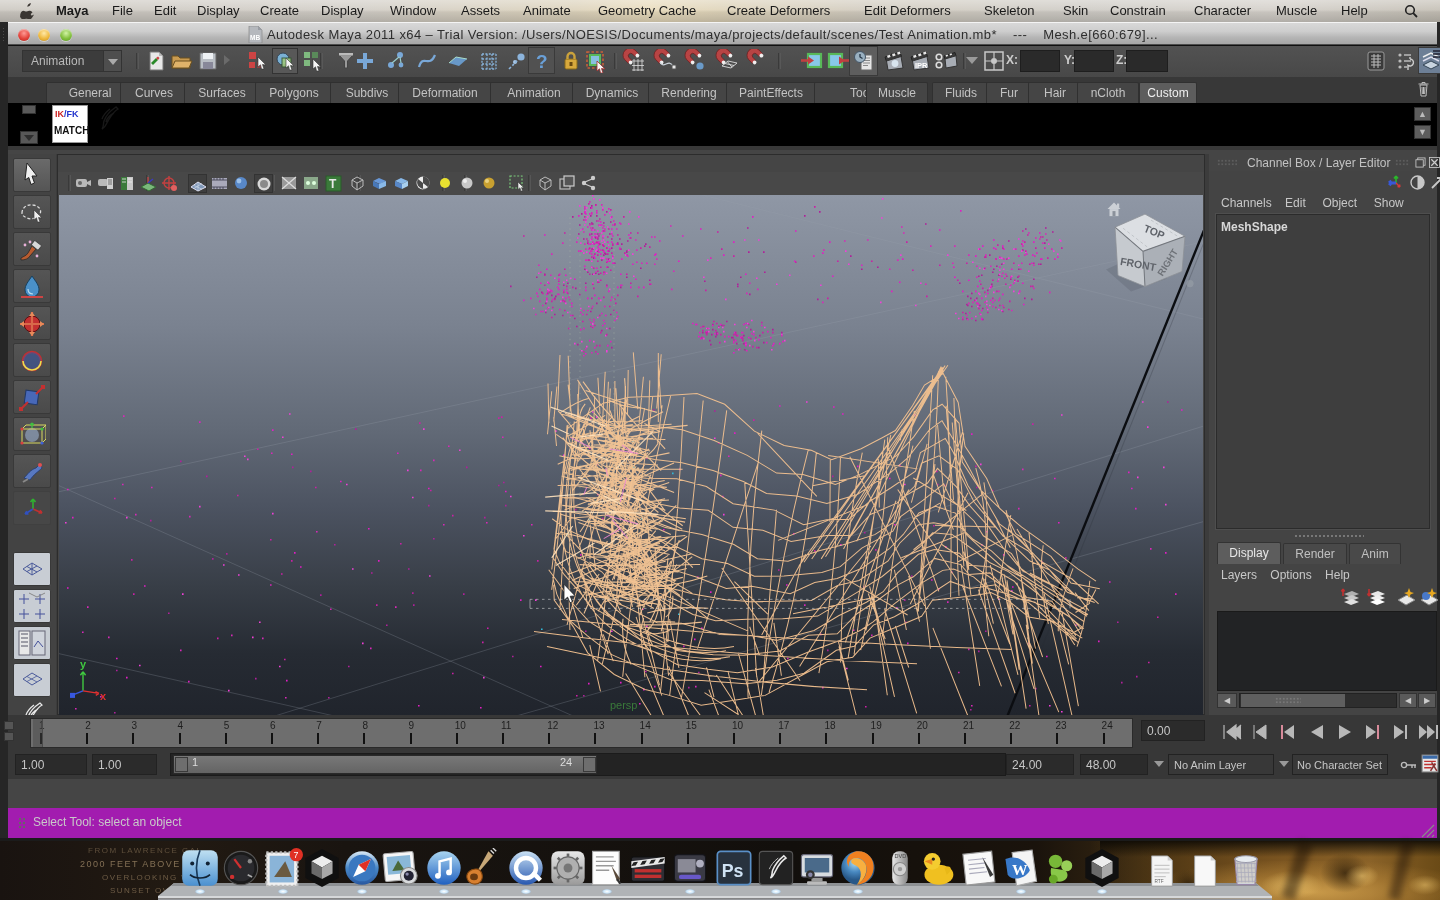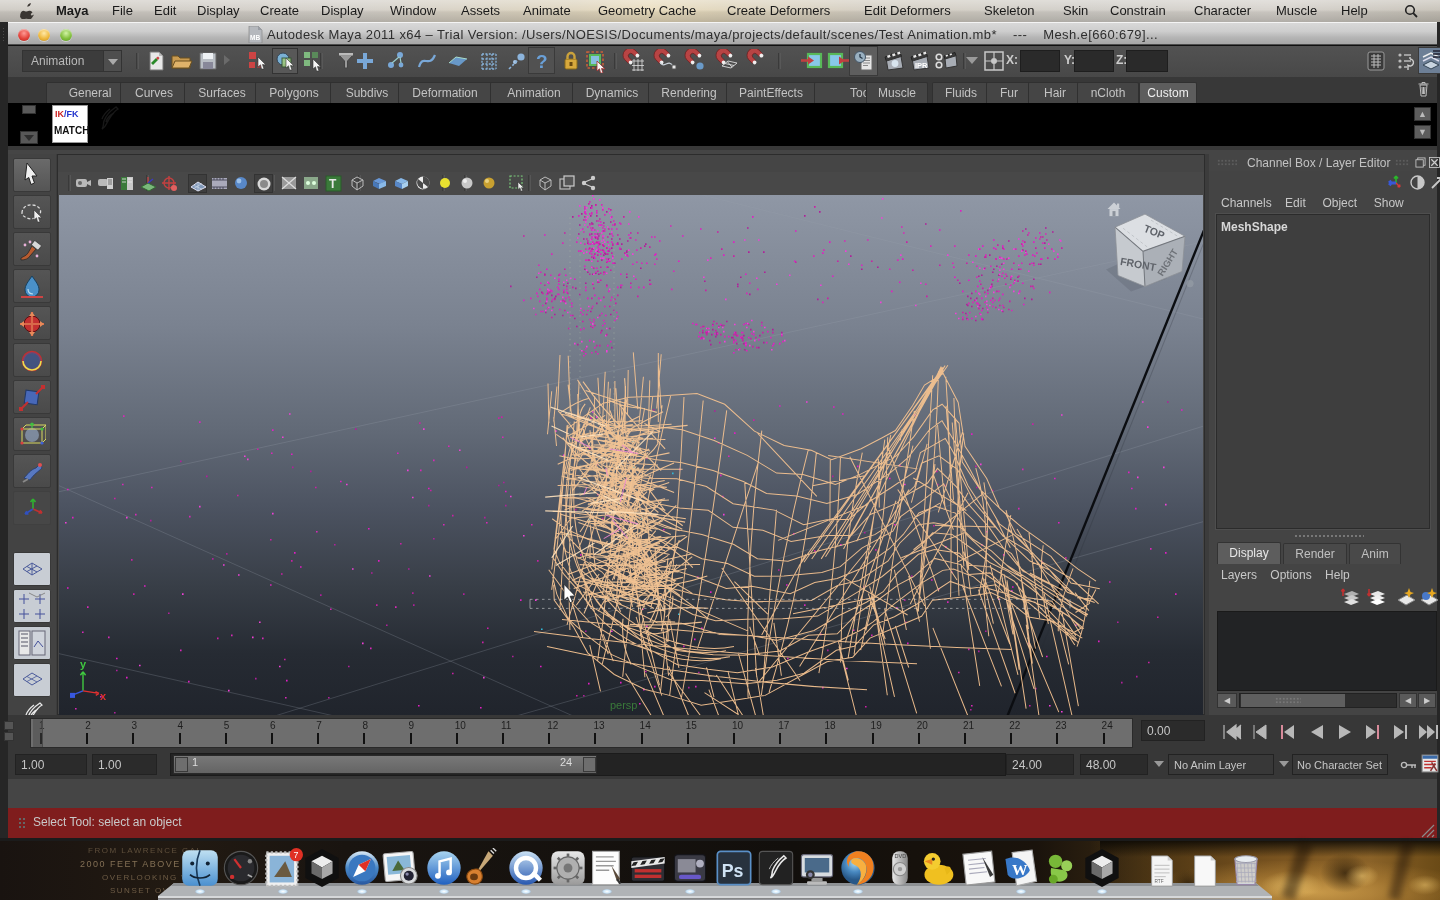--- a/index.html
+++ b/index.html
@@ -47,21 +47,21 @@
 #vpicons{position:absolute;left:0;top:17px;width:100%;height:23px;background:#484848;}
 #vp{position:absolute;left:1px;top:40px;width:1144px;height:521px;}
 
 #rpanel{position:absolute;left:1201px;top:0px;width:228px;height:561px;background:#444444;color:#c9c9c9;}
 
 #timerow{position:absolute;left:8px;top:669px;width:1429px;height:35px;background:#373737;}
 #ruler{position:absolute;left:22px;top:3px;width:1103px;height:30px;background:#6e6e6e;border:1px solid #2a2a2a;}
 #rangerow{position:absolute;left:8px;top:704px;width:1429px;height:29px;background:#373737;}
 .fld{position:absolute;top:4px;height:21px;background:#2b2b2b;border:1px solid #222;color:#c6c6c6;font-size:12px;line-height:20px;padding-left:5px;}
 #melrow{position:absolute;left:8px;top:733px;width:1429px;height:29px;background:#414141;}
-#helprow{position:absolute;left:8px;top:762px;width:1429px;height:30px;background:#7f1d1d;color:#c9c9c9;font-size:12px;}
+#helprow{position:absolute;left:8px;top:762px;width:1429px;height:30px;background:#a21caf;color:#c9c9c9;font-size:12px;}
 
 #desktop{position:absolute;left:0;top:841px;width:1440px;height:59px;background:#0d0b09;}
 </style></head>
 <body>
 <div id="screen">
 
 <div id="menubar">
   <div class="inner"></div>
   <svg class="abs" style="left:20px;top:3px" width="15" height="16" viewBox="0 0 15 16">
         <path fill="#3a3632" d="M10.8 0c.1 1-.3 1.9-.9 2.6-.6.7-1.6 1.3-2.5 1.2-.1-.9.4-1.9 1-2.5C9 .6 10 .1 10.8 0zM13.9 11.5c-.4 1-.6 1.4-1.2 2.3-.8 1.2-1.9 2.8-3.2 2.8-1.2 0-1.5-.8-3.1-.8-1.6 0-2 .8-3.2.8C2 16.6.9 15.2.1 14 .0 10.5 1.2 7.8 3.4 7.7c1.1 0 2.1.8 2.8.8.7 0 1.9-.9 3.2-.8.5 0 2.1.2 3.1 1.7-2.6 1.5-2.2 4.6 1.4 2.1z"></path>

